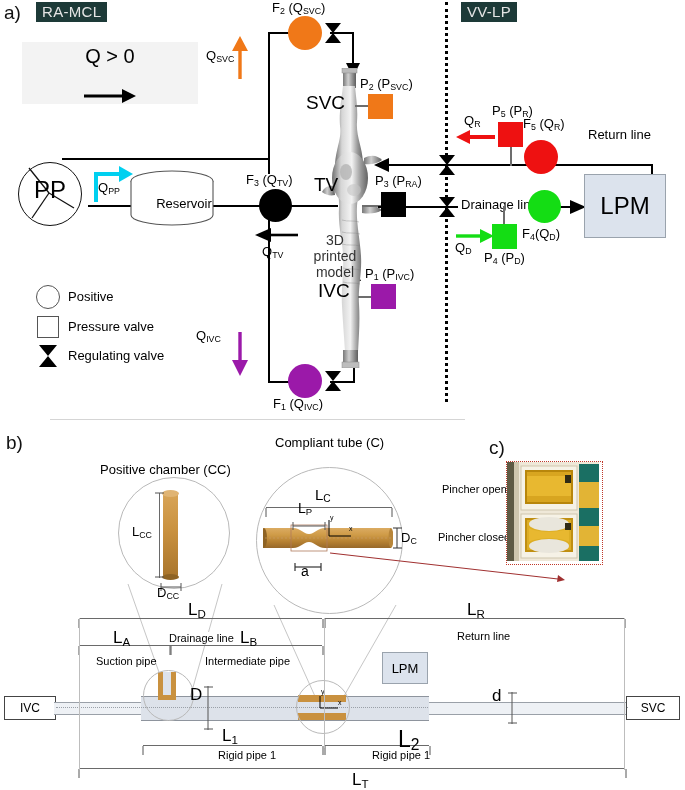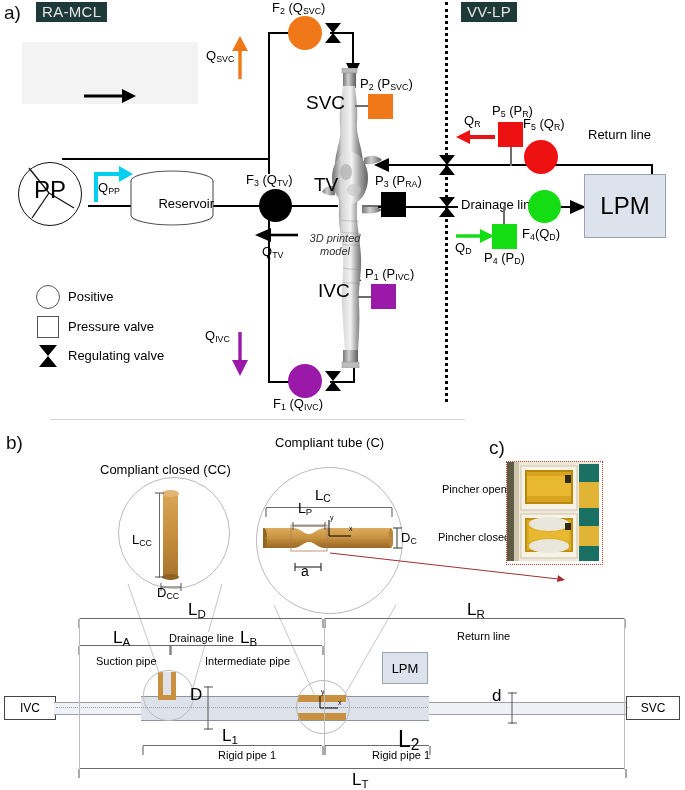--- a/index.html
+++ b/index.html
@@ -8,21 +8,21 @@
   .abs{position:absolute;}
   .nowrap{white-space:nowrap;}
 
   
   .panel-letter{font-size:19px;font-weight:400;color:#111;}
   .tag{background:#1d3a38;color:#e5e5e5;font-size:15px;
        padding:1px 6px 2px 6px;letter-spacing:.3px;}
   .big-label{font-size:19px;font-weight:400;}
   .med-label{font-size:13px;}
   .small-label{font-size:11px;}
-  .tiny-label{font-size:11px;color:#333;text-align:center;line-height:1.15;font-style:italic;}
+  .tiny-label{font-size:14px;color:#333;text-align:center;line-height:1.15;}
   .sub{font-size:.68em;vertical-align:-0.22em;}
 
   
   .criterion{background:#f3f3f3;width:176px;height:62px;}
   .criterion .t1{font-size:9.5px;font-weight:bold;color:#2b2b2b;
      text-align:center;padding-top:7px;}
   .criterion .t2{font-size:20px;text-align:center;margin-top:3px;}
 
   
   .line{background:#000;}
@@ -61,20 +61,21 @@
 <body>
 
 <div class="abs panel-letter" style="left:4px;top:2px;">a)</div>
 
 <div class="abs tag" style="left:36px;top:2px;">RA-MCL</div>
 <div class="abs tag" style="left:461px;top:2px;">VV-LP</div>
 
 <div class="abs dotted-v" style="left:445px;top:2px;height:400px;"></div>
 
 <div class="abs criterion" style="left:22px;top:42px;">
+  <div class="t2">Q &gt; 0</div>
 </div>
 
 <div class="abs" style="left:84px;top:88px;">
   <svg width="52" height="16" viewBox="0 0 52 16">
       <line x1="0" y1="8" x2="40" y2="8" stroke="#000" stroke-width="3"></line>
       <polygon points="38,1 52,8 38,15" fill="#000"></polygon>
     </svg>
 </div>
 
 <div class="abs line vline" style="left:268px;top:34px;height:140px;"></div>
@@ -124,21 +125,21 @@
 <div class="abs nowrap" style="left:98px;top:180px;font-size:13px;">
   <span>Q</span><span class="sub">PP</span>
 </div>
 
 <div class="abs" style="left:130px;top:170px;width:84px;height:56px;">
   <svg width="84" height="56" viewBox="0 0 84 56">
     <ellipse cx="42" cy="11" rx="41" ry="10" fill="#fff" stroke="#555" stroke-width="1.1"></ellipse>
     <path d="M1,11 L1,45 A41,10 0 0 0 83,45 L83,11" fill="#fff" stroke="#555" stroke-width="1.1"></path>
   </svg>
 </div>
-<div class="abs med-label" style="left:130px;top:196px;width:84px;text-align:right;">Reservoir</div>
+<div class="abs med-label" style="left:130px;top:196px;width:84px;text-align:center;padding-left:12px;">Reservoir</div>
 
 <div class="abs line hline" style="left:260px;top:205px;width:78px;"></div>
 <div class="abs" style="left:255px;top:193px;">
   <svg width="16" height="24">
       <path d="M14,1 Q3,12 14,23" fill="none" stroke="#000" stroke-width="2"></path>
     </svg>
 </div>
 
 <div class="abs circ" style="left:259px;top:189px;width:33px;height:33px;background:#000;"></div>
 <div class="abs nowrap med-label" style="left:246px;top:172px;">
@@ -189,21 +190,21 @@
       <polygon points="1,21 17,21 9,11" fill="#000"></polygon>
     </svg>
 </div>
 
 <div class="abs" style="left:232px;top:332px;">
   <svg width="16" height="44">
       <line x1="8" y1="0" x2="8" y2="30" stroke="#9b19a9" stroke-width="3.4"></line>
       <polygon points="0,28 16,28 8,44" fill="#9b19a9"></polygon>
     </svg>
 </div>
-<div class="abs nowrap med-label" style="left:205px;top:328px;text-align:center;">
+<div class="abs nowrap med-label" style="left:196px;top:328px;text-align:center;">
   <span>Q</span><span class="sub">IVC</span>
 </div>
 
 <div class="abs" style="left:322px;top:68px;width:64px;height:300px;">
   <svg width="64" height="300" viewBox="0 0 64 300">
     <defs>
       <linearGradient id="gmod" x1="0" y1="0" x2="1" y2="0">
         <stop offset="0%" stop-color="#6f6f6f"></stop>
         <stop offset="25%" stop-color="#d6d6d6"></stop>
         <stop offset="55%" stop-color="#f2f2f2"></stop>
@@ -362,21 +363,21 @@
       <polygon points="1,1 19,1 10,12" fill="#000"></polygon>
       <polygon points="1,23 19,23 10,12" fill="#000"></polygon>
     </svg>
 </div>
 <div class="abs med-label" style="left:68px;top:348px;">Regulating valve</div>
 
 <div class="abs divider" style="left:50px;top:419px;width:415px;"></div>
 
 <div class="abs panel-letter" style="left:6px;top:432px;">b)</div>
 
-<div class="abs med-label" style="left:100px;top:462px;">Compliant closed (CC)</div>
+<div class="abs med-label" style="left:100px;top:462px;">Positive chamber (CC)</div>
 <div class="abs med-label" style="left:275px;top:435px;">Compliant tube (C)</div>
 
 <div class="abs circ-out" style="left:118px;top:477px;width:110px;height:110px;"></div>
 
 <div class="abs" style="left:118px;top:560px;width:120px;height:140px;pointer-events:none;">
   <svg width="120" height="140">
       <line x1="10" y1="24" x2="50" y2="138" stroke="#c6c6c6" stroke-width="1"></line>
       <line x1="104" y1="24" x2="72" y2="138" stroke="#c6c6c6" stroke-width="1"></line>
     </svg>
 </div>
@@ -385,21 +386,21 @@
 <div class="abs" style="left:162px;top:490px;width:17px;height:7px;background:#e0b473;border-radius:50%;"></div>
 <div class="abs" style="left:162px;top:574px;width:17px;height:6px;background:#8e6324;border-radius:50%;"></div>
 
 <div class="abs dimvert" style="left:159px;top:493px;height:85px;"></div>
 <div class="abs" style="left:155px;top:491px;">
   <svg width="9" height="89">
       <line x1="0" y1="2" x2="9" y2="2" stroke="#555" stroke-width="1"></line>
       <line x1="0" y1="86" x2="9" y2="86" stroke="#555" stroke-width="1"></line>
     </svg>
 </div>
-<div class="abs nowrap med-label" style="left:132px;top:524px;margin-top:8px;">
+<div class="abs nowrap med-label" style="left:132px;top:524px;">
   <span>L</span><span class="sub">CC</span>
 </div>
 
 <div class="abs" style="left:160px;top:578px;">
   <svg width="22" height="10">
       <line x1="1" y1="5" x2="21" y2="5" stroke="#555" stroke-width="1"></line>
       <line x1="1" y1="1" x2="1" y2="9" stroke="#555" stroke-width="1"></line>
       <line x1="21" y1="1" x2="21" y2="9" stroke="#555" stroke-width="1"></line>
     </svg>
 </div>

